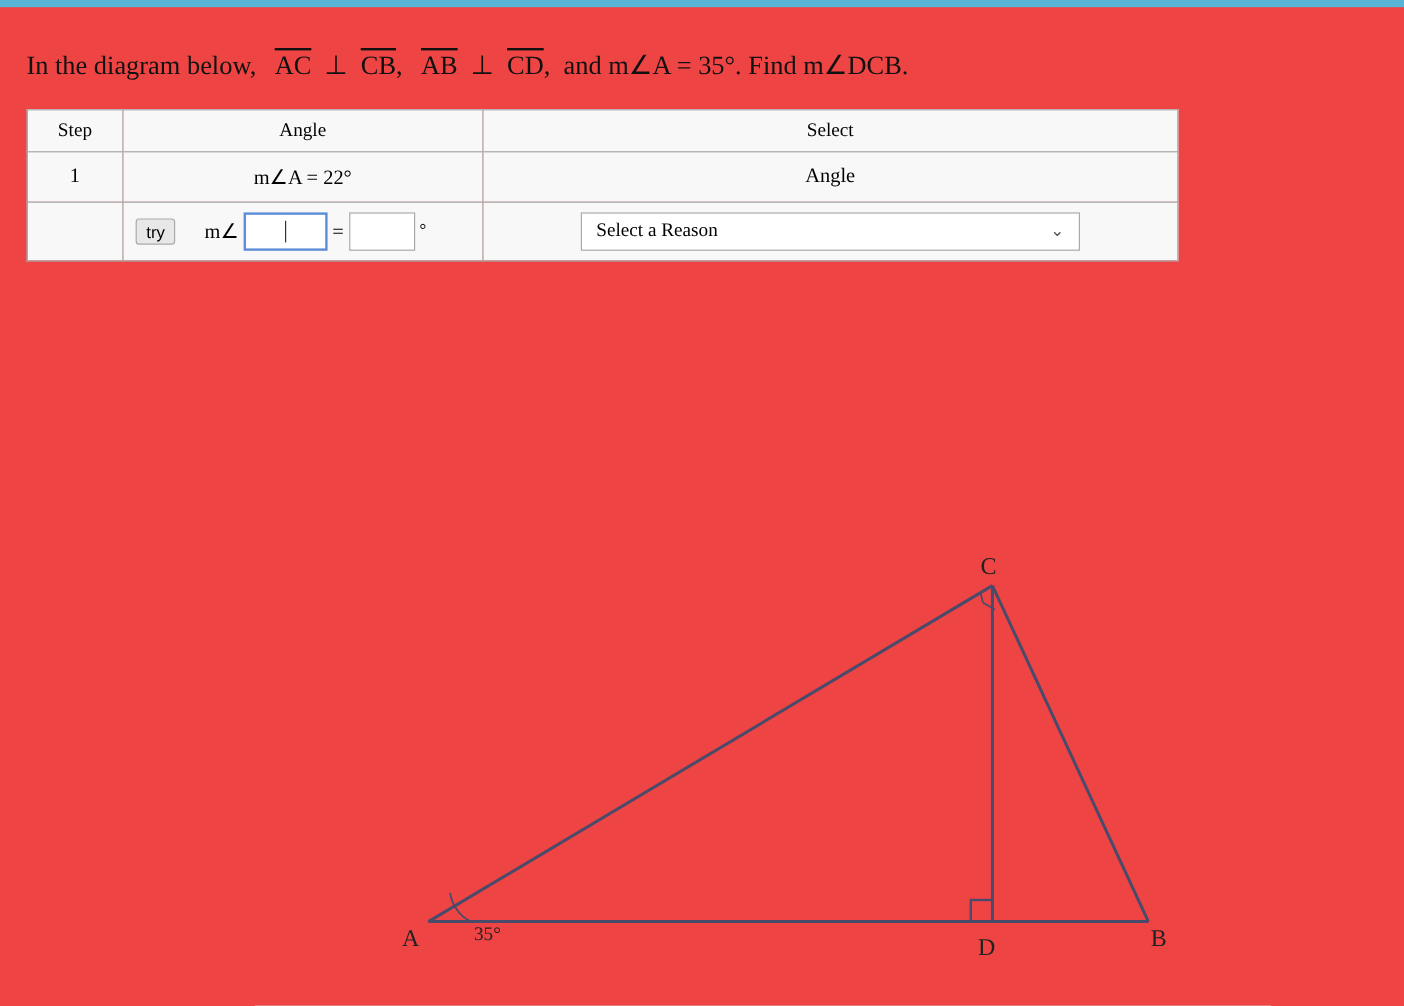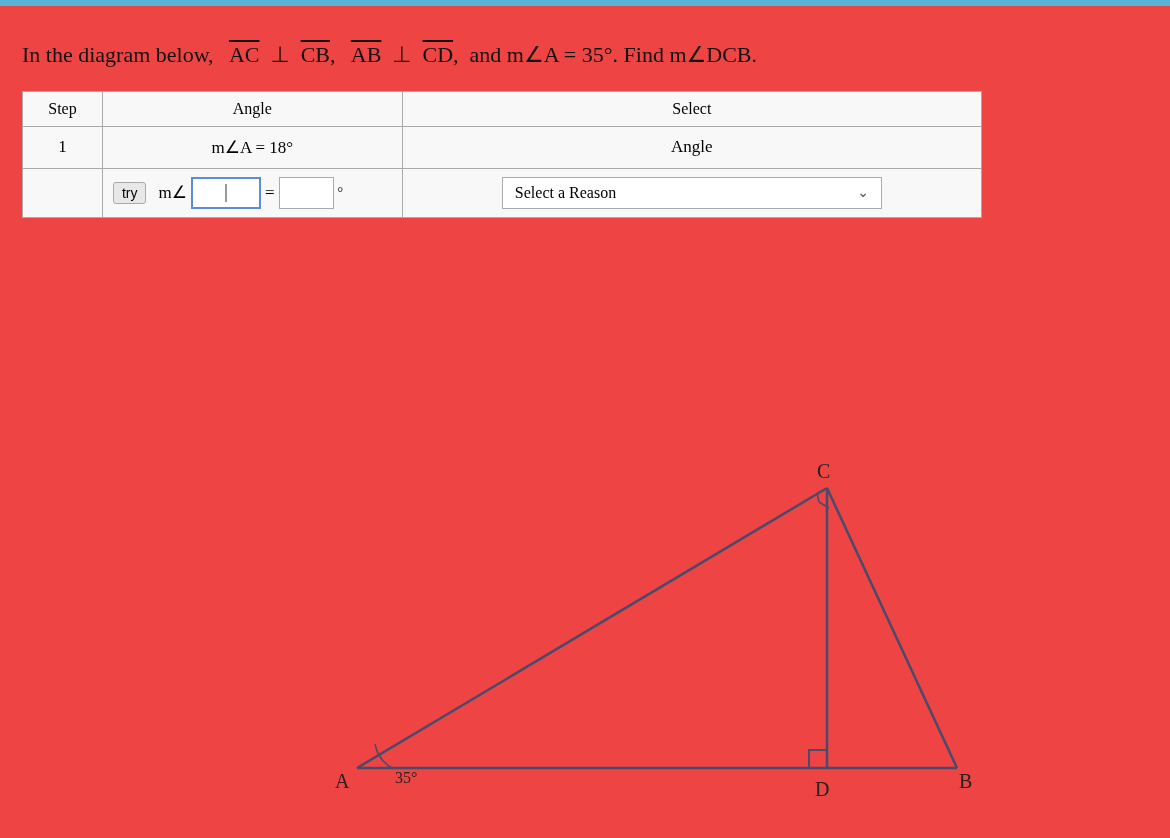--- a/index.html
+++ b/index.html
@@ -134,21 +134,21 @@
       vertical-align: super;
     }
 
     .reason-select {
       display: inline-flex;
       align-items: center;
       justify-content: space-between;
       border: 1px solid #aaa;
       background: #fff;
       padding: 6px 12px;
-      width: 380px;
+      width: 416px;
       font-size: 16px;
       cursor: pointer;
       font-family: Georgia, serif;
     }
 
     .chevron-icon {
       font-size: 14px;
       color: #555;
     }
 
@@ -190,27 +190,27 @@
       <thead>
         <tr>
           <th class="col-step">Step</th>
           <th class="col-angle">Angle</th>
           <th class="col-reason">Select</th>
         </tr>
       </thead>
       <tbody>
         <tr class="step-row">
           <td>1</td>
-          <td>m∠A = 18°</td>
+          <td>m∠A = 22°</td>
           <td>Angle</td>
         </tr>
         <tr class="try-row">
           <td></td>
           <td>
-            <div style="display:flex; align-items:center; gap:8px;">
+            <div style="display:flex; align-items:center; gap:20px;">
               <button class="try-btn">try</button>
               <span class="angle-input-area">
                 <span>m∠</span>
                 <div class="angle-box">
                   <div class="angle-box-cursor"></div>
                 </div>
                 <span>=</span>
                 <div class="value-box"></div>
                 <span class="degree-sym">°</span>
               </span>

